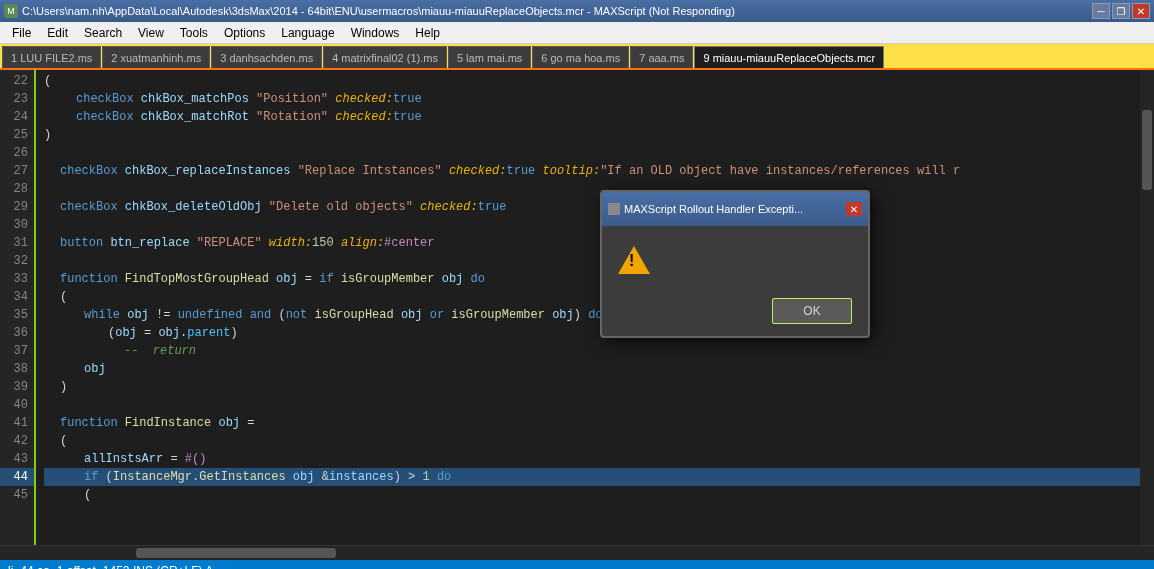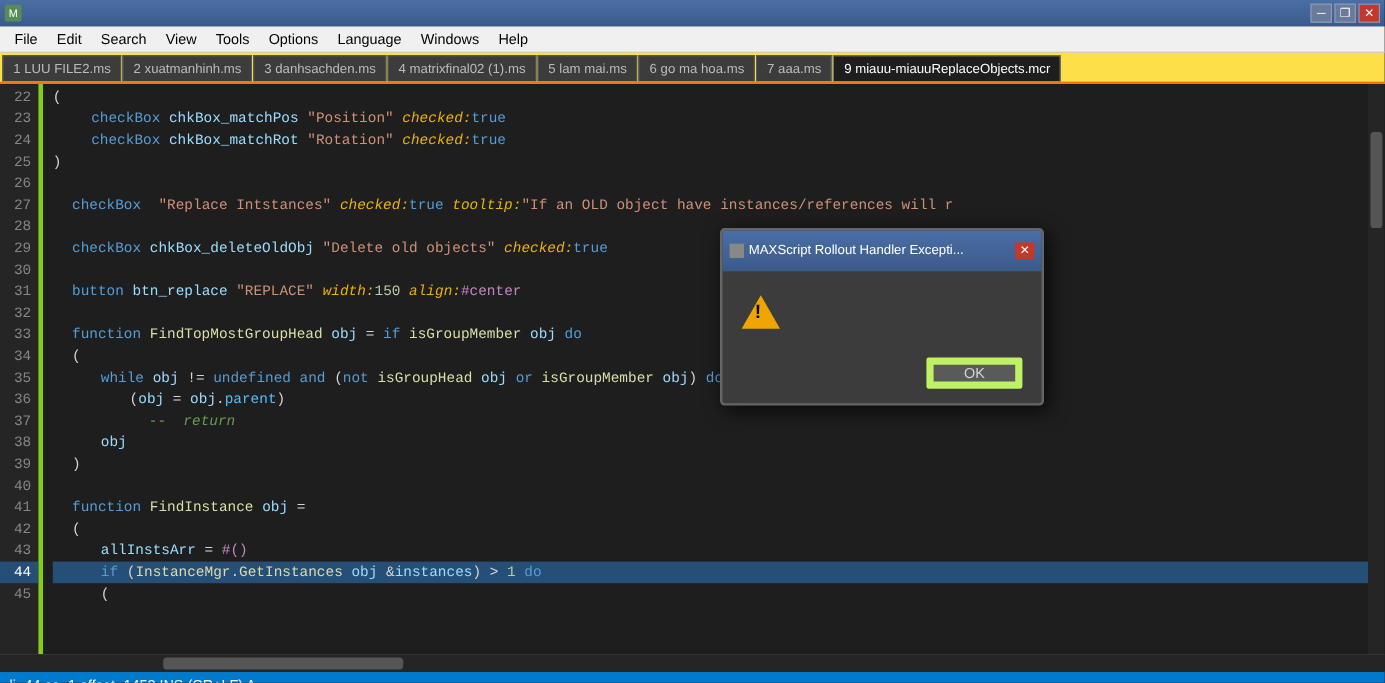--- a/index.html
+++ b/index.html
@@ -79,21 +79,21 @@
       background: #252526;
       width: 36px;
       min-width: 36px;
       padding: 2px 0;
       text-align: center;
       color: #858585;
       font-family: 'Courier New', monospace;
       font-size: 12px;
       line-height: 18px;
       overflow: hidden;
-      border-right: 4px solid #84cc16;
+      border-right: 2px solid #84cc16;
     }
     .line-number { padding-right: 6px; height: 18px; display: flex; align-items: center; justify-content: flex-end; }
     .line-number.highlighted { background: #264f78; color: #fff; }
 
     
     .code-area {
       flex: 1;
       background: #1e1e1e;
       font-family: 'Courier New', monospace;
       font-size: 12px;
@@ -183,30 +183,31 @@
       color: white;
       font-size: 11px;
       border-radius: 2px 2px 0 0;
     }
     .modal-title-icon { width: 12px; height: 12px; background: #888; display: inline-block; margin-right: 4px; }
     .modal-close-btn { width: 16px; height: 14px; background: #c0392b; border: none; color: white; font-size: 10px; cursor: pointer; display: flex; align-items: center; justify-content: center; }
     .modal-body { padding: 20px 16px 12px; display: flex; align-items: center; gap: 14px; }
     .warning-triangle { width: 0; height: 0; border-left: 16px solid transparent; border-right: 16px solid transparent; border-bottom: 28px solid #f0a500; position: relative; }
     .warning-triangle::after { content: '!'; position: absolute; top: 6px; left: -5px; color: #000; font-weight: bold; font-size: 16px; }
     .modal-footer { padding: 8px 16px 12px; display: flex; justify-content: flex-end; }
-    .ok-button { width: 80px; height: 26px; background: #5a5a5a; border: 6px solid #bef264; color: #d4d4d4; cursor: pointer; font-size: 12px; border-radius: 2px; }
+    .ok-button { width: 80px; height: 26px; background: #5a5a5a; border: 1px solid #bef264; color: #d4d4d4; cursor: pointer; font-size: 12px; border-radius: 2px; }
   </style>
 </head>
 <body>
 
 <div style="width:1154px;height:569px;position:relative;overflow:hidden;">
 
   <div class="title-bar">
     <div class="title-bar-left">
       <div class="title-bar-icon">M</div>
+      <span>C:\Users\nam.nh\AppData\Local\Autodesk\3dsMax\2014 - 64bit\ENU\usermacros\miauu-miauuReplaceObjects.mcr - MAXScript (Not Responding)</span>
     </div>
     <div class="title-bar-controls">
       <div class="tb-btn">─</div>
       <div class="tb-btn">❐</div>
       <div class="tb-btn close">✕</div>
     </div>
   </div>
 
   <div class="menu-bar">
     <span class="menu-item">File</span>
@@ -293,20 +294,21 @@
       <div class="code-line">
         <span class="op">)</span>
       </div>
 
       <div class="code-line"></div>
 
       <div class="code-line">
         <span style="margin-left:16px;"></span>
         <span class="kw">checkBox</span>
         <span>&nbsp;</span>
+        <span class="param">chkBox_replaceInstances</span>
         <span>&nbsp;</span>
         <span class="str">"Replace Intstances"</span>
         <span>&nbsp;</span>
         <span class="italic-param">checked:</span>
           <span class="kw">true</span>
         <span>&nbsp;</span>
         <span class="italic-param">tooltip:</span>
           <span class="str">"If an OLD object have instances/references will r</span>
       </div>
 

